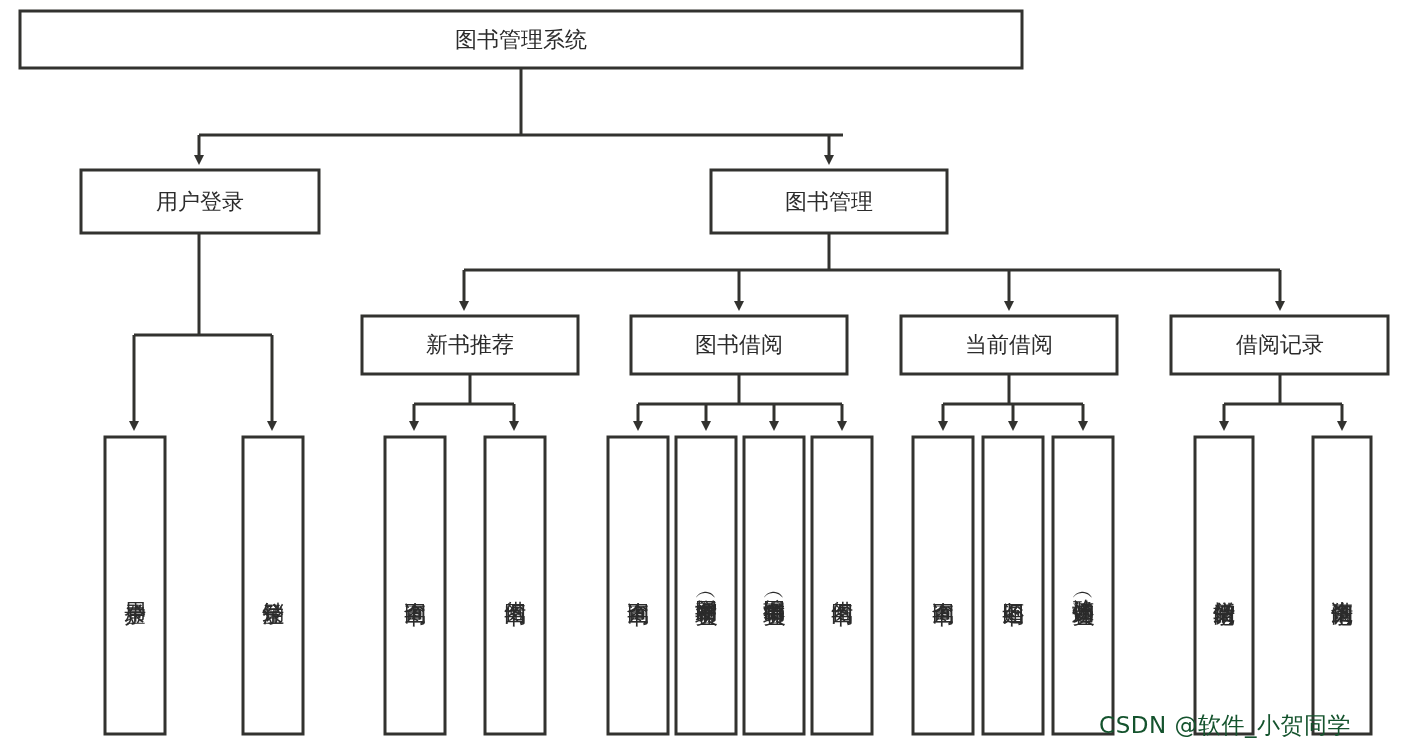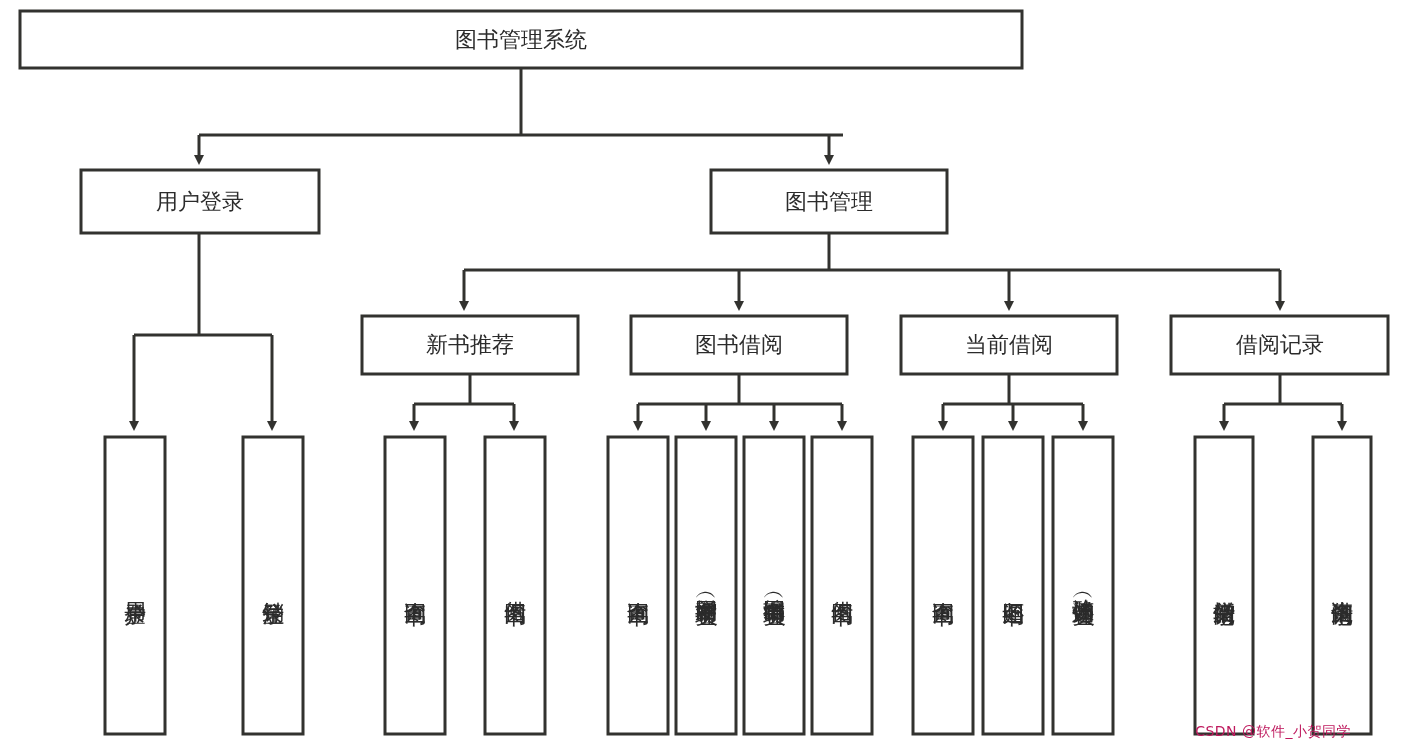--- a/index.html
+++ b/index.html
@@ -63,22 +63,22 @@
     text-align: center;
     letter-spacing: 1px;
     white-space: nowrap;
     pointer-events: none;
   }
   .watermark {
     position: absolute;
     right: 10px;
     bottom: 6px;
     font-family: "DejaVu Sans", "Liberation Sans", sans-serif;
-    font-size: 14px;
-    color: #be185d;
+    font-size: 23px;
+    color: #14532d;
     letter-spacing: 0.5px;
     white-space: nowrap;
   }
 </style>
 </head>
 <body>
 
 <div id="diagram-root">
 
   <svg id="tree-svg" viewBox="0 0 1405 747">

